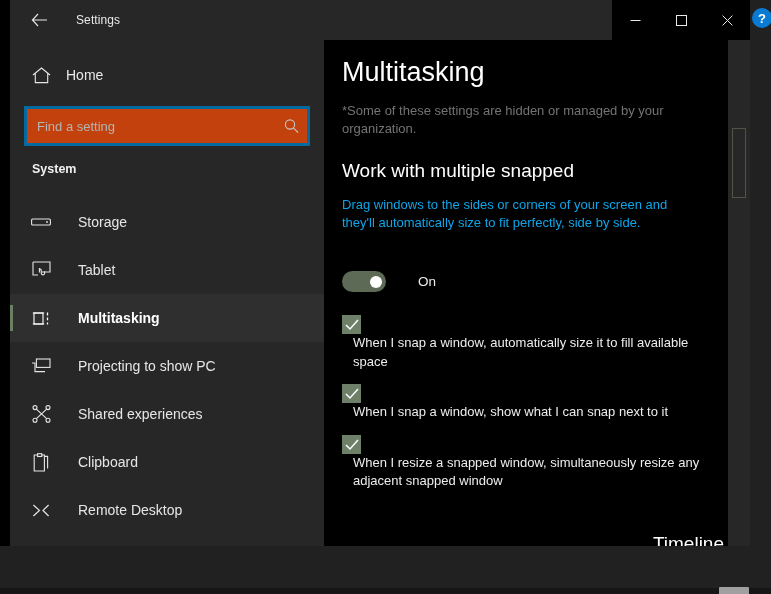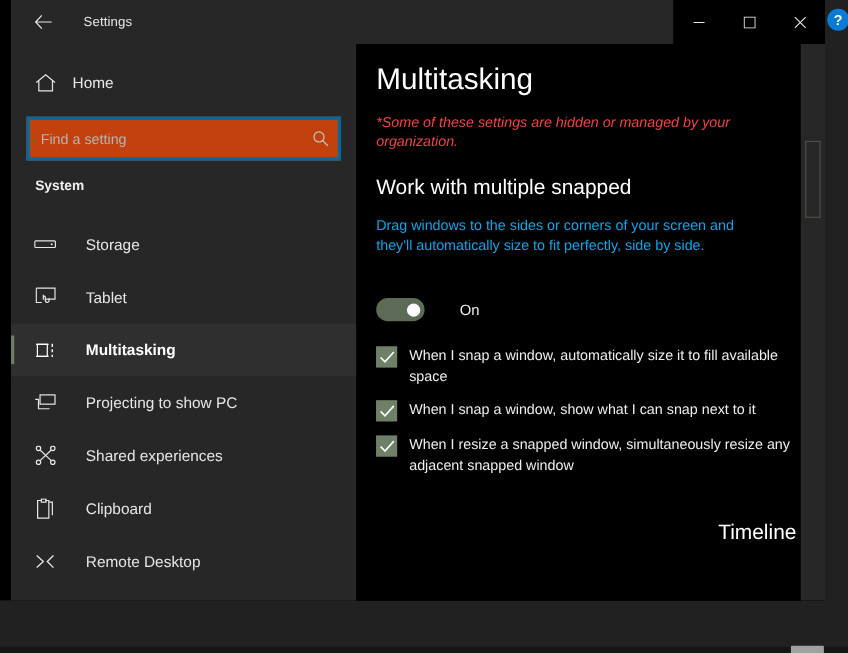--- a/index.html
+++ b/index.html
@@ -226,25 +226,24 @@
   }
   #page-title {
     font-size: 27px;
     font-weight: normal;
     color: #fff;
     line-height: 1.1;
     margin-bottom: 14px;
   }
   #managed-note {
     font-size: 13px;
-    color: #ef4444;
+    color: #737373;
     line-height: 1.38;
     max-width: 352px;
     margin-bottom: 22px;
-    font-style: italic;
   }
   .section-heading {
     font-size: 19px;
     font-weight: normal;
     color: #fff;
     margin-bottom: 14px;
   }
   #snap-description {
     font-size: 13px;
     color: #0ea5e9;
@@ -286,20 +285,21 @@
     font-size: 13.5px;
     color: #ededed;
     margin-left: 14px;
   }
 
   
   .check-row {
     display: flex;
     align-items: flex-start;
     margin-bottom: 12px;
+    flex-direction: column;
   }
   .checkbox {
     flex: 0 0 19px;
     width: 19px; height: 19px;
     background: #6e8067;
     border: 1px solid #6e8067;
     position: relative;
     cursor: pointer;
     margin-top: 1px;
   }

